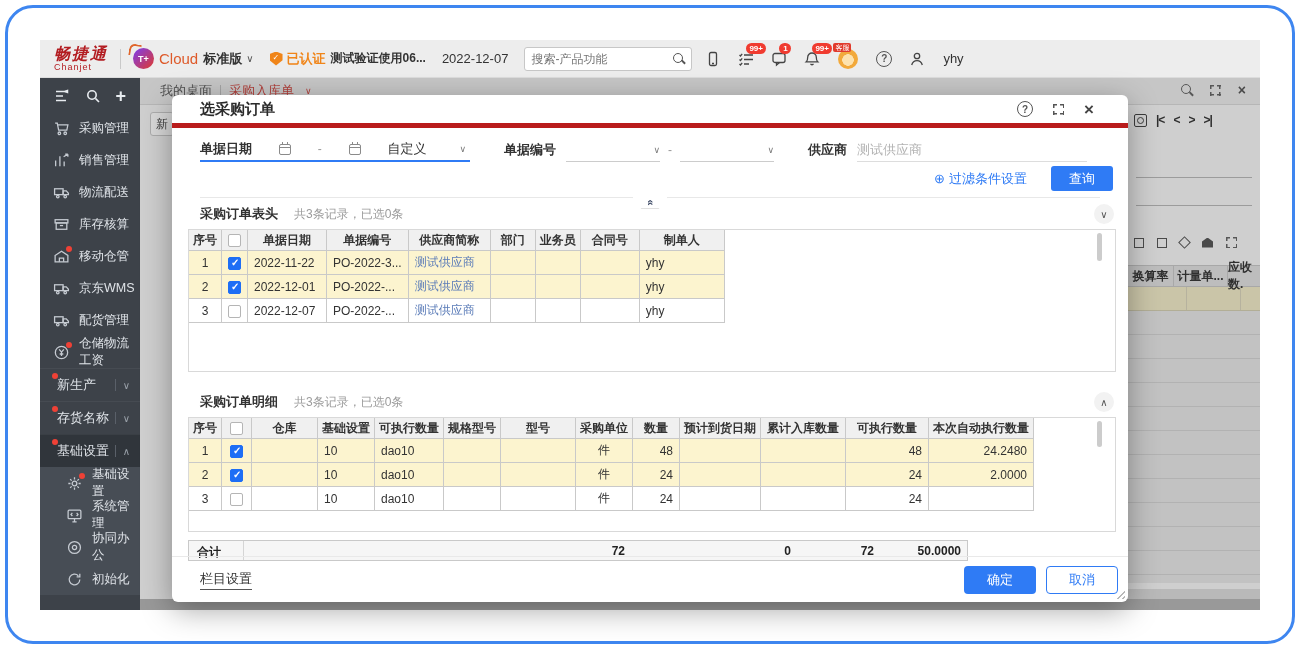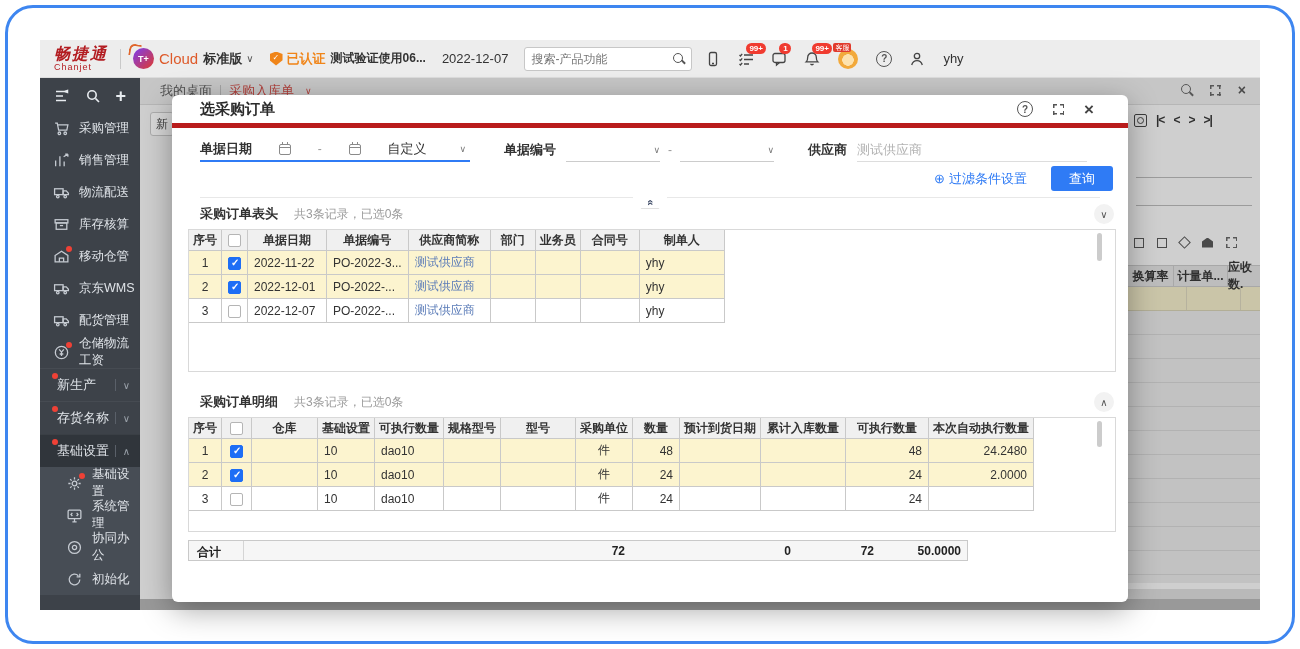--- a/index.html
+++ b/index.html
@@ -662,13 +662,21 @@
     <div class="total-row">
       <span class="tlabel">合计</span>
       <span class="tsep"></span>
       <span class="tnum qty">72</span>
       <span class="tnum rec">0</span>
       <span class="tnum exe">72</span>
       <span class="tnum auto">50.0000</span>
     </div>
   </div>
 
+  <div class="m-footer">
+    <span class="cols-link">栏目设置</span>
+    <span class="f-btns">
+      <button class="btn-ok">确定</button>
+      <button class="btn-cancel">取消</button>
+    </span>
+    <span class="grip"></span>
+  </div>
 </div>
 
 </body></html>

